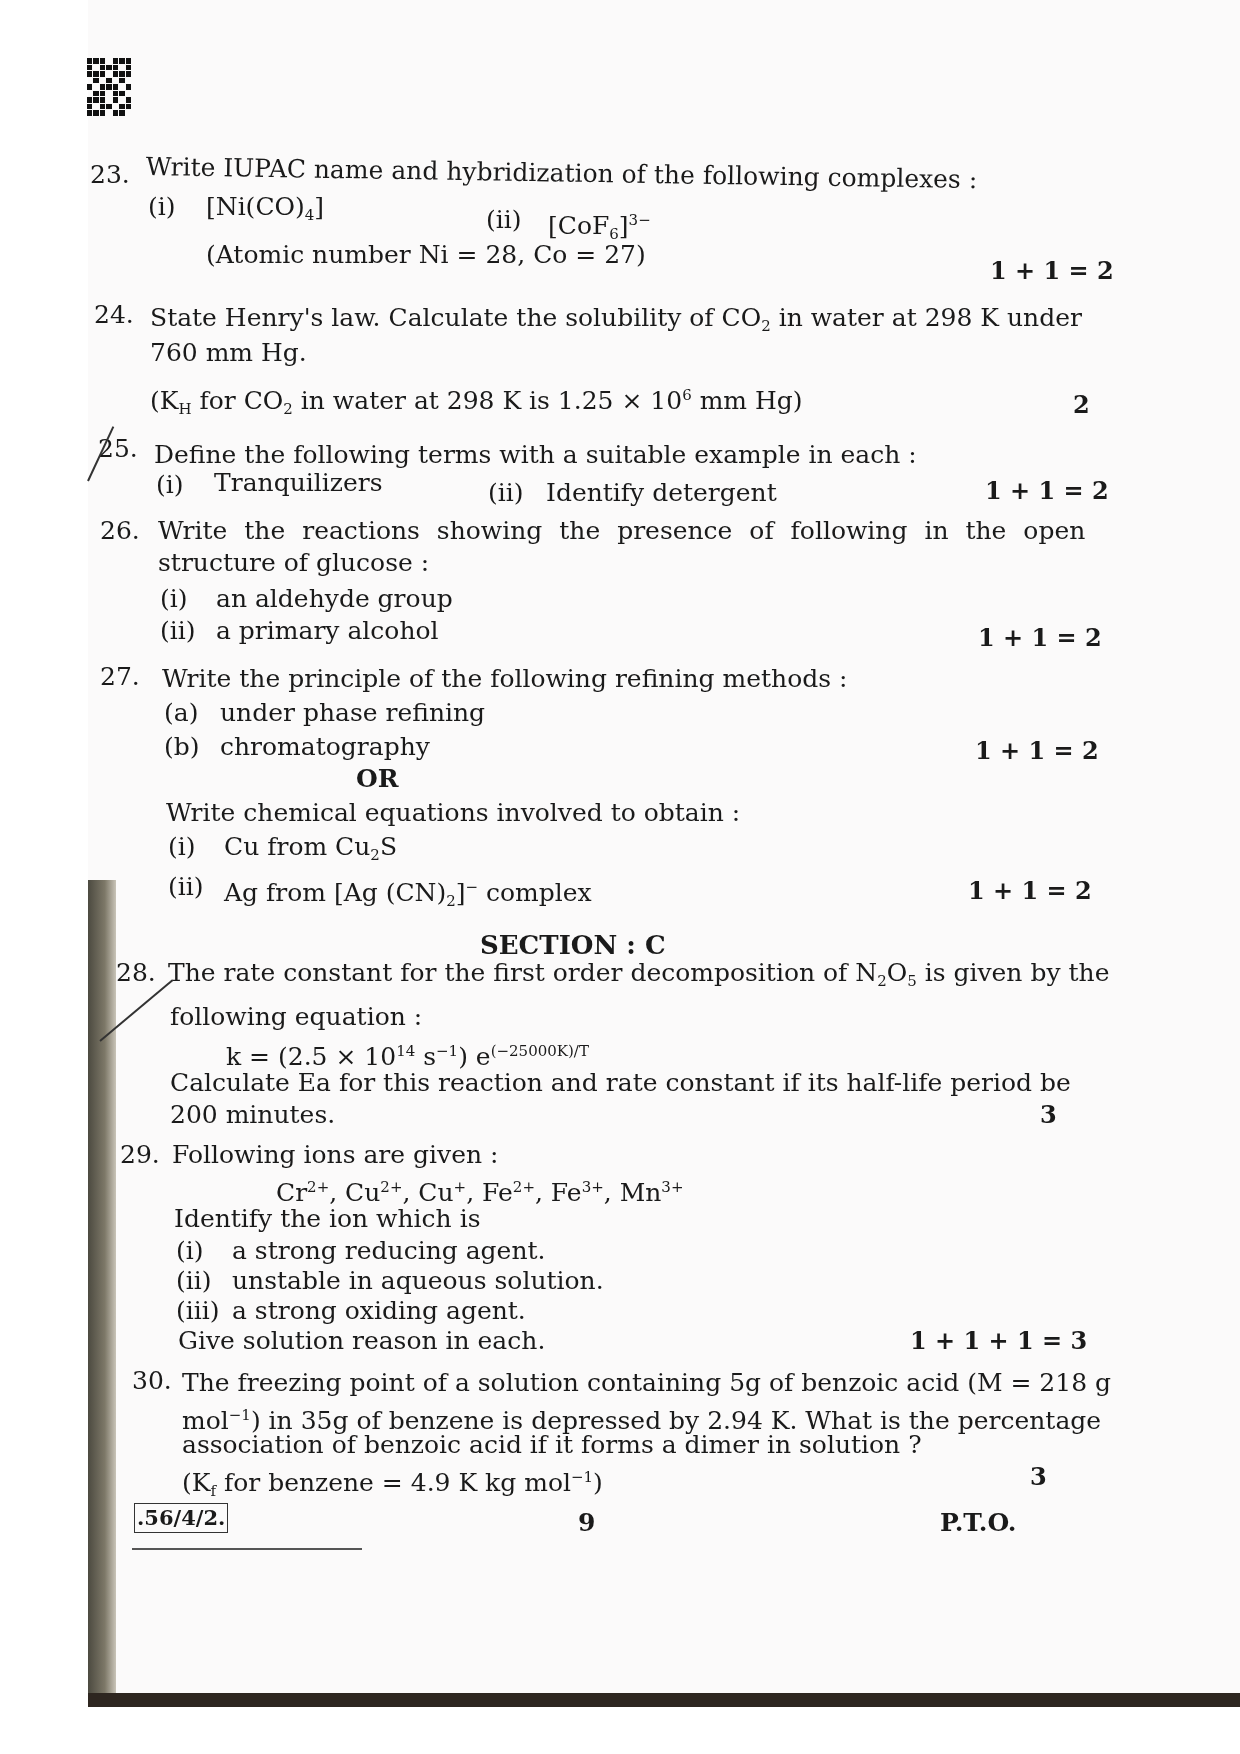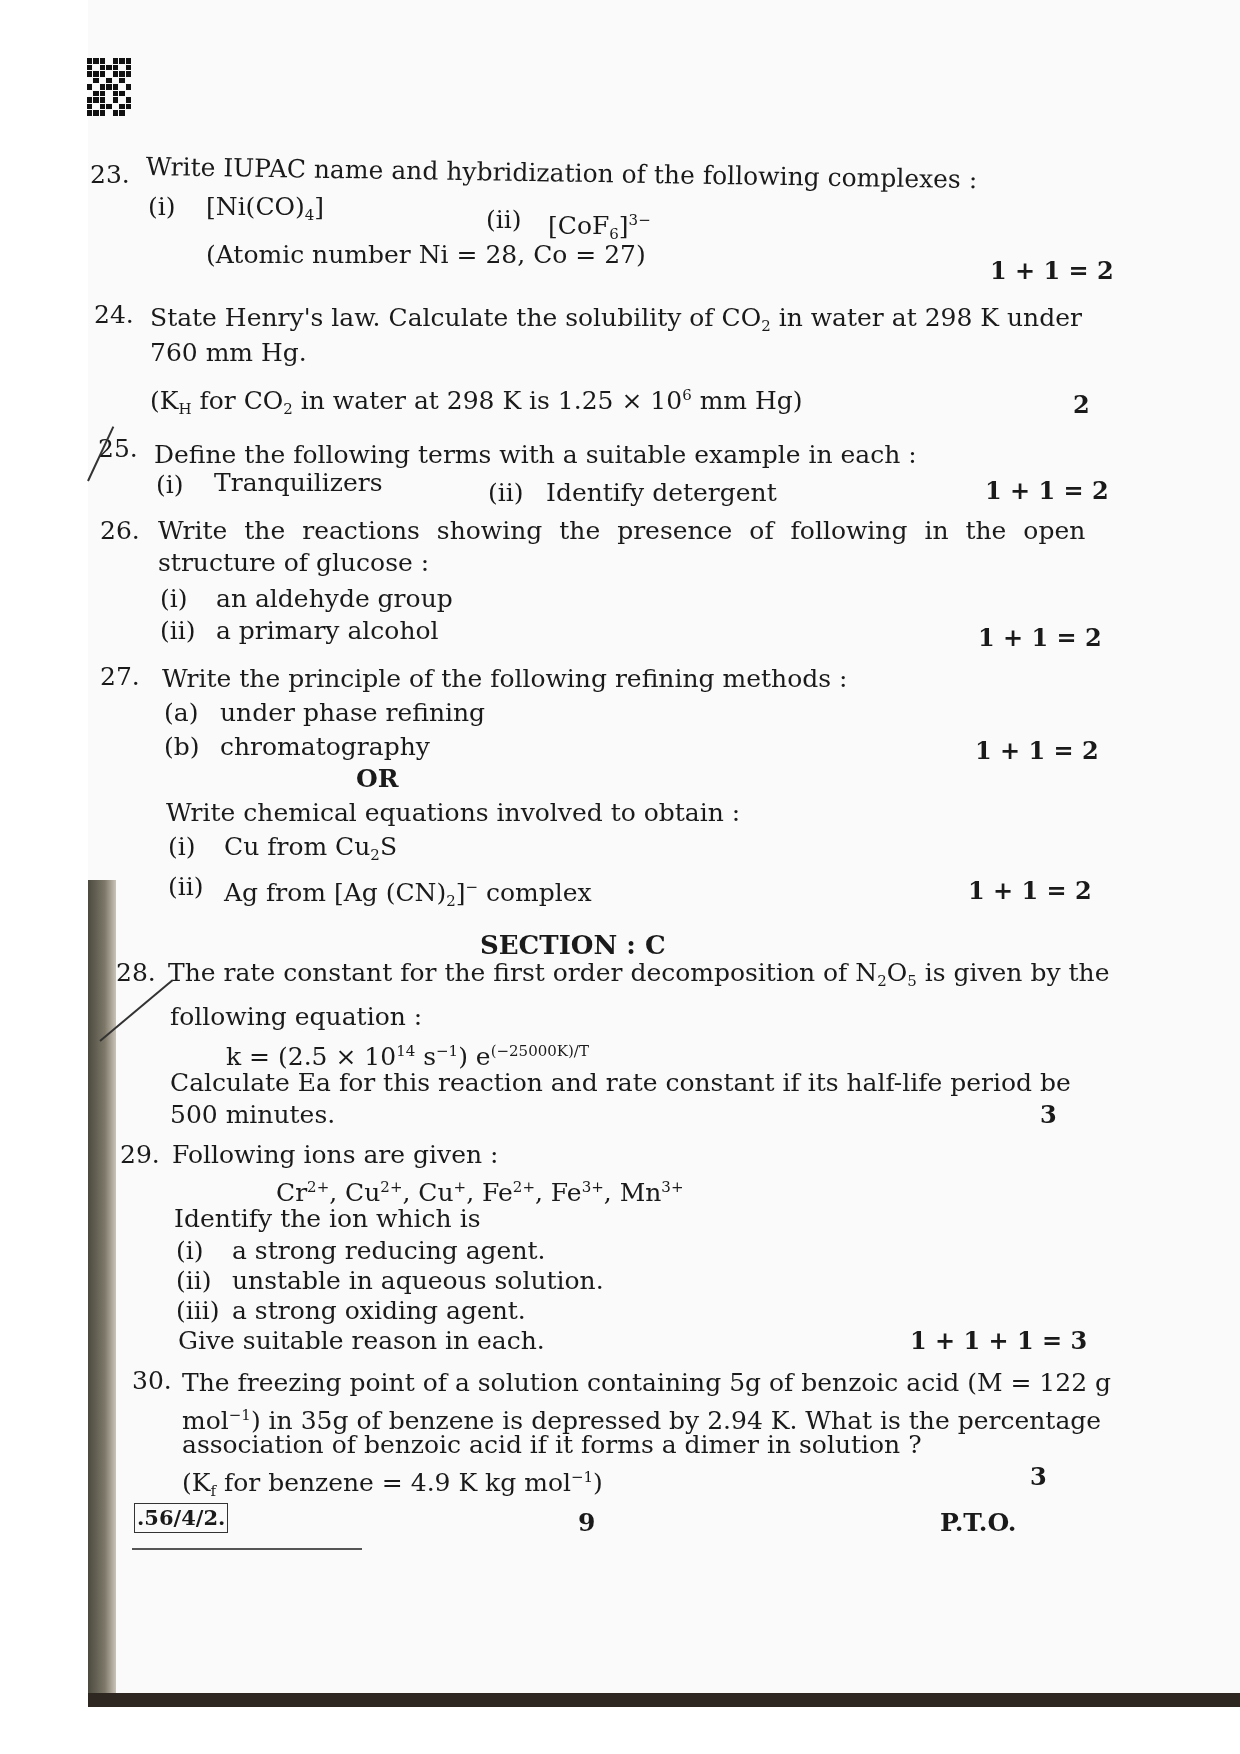--- a/index.html
+++ b/index.html
@@ -160,38 +160,38 @@
 <div class="t" style="left:224px;top:872px;">Ag from [Ag (CN)<sub>2</sub>]<sup>−</sup> complex</div>
 <div class="marks" style="left:968px;top:876px;">1 + 1 = 2</div>
 
 <div class="center" style="left:480px;top:930px;font-size:26px;">SECTION : C</div>
 
 <div class="qn" style="left:116px;top:958px;">28.</div>
 <div class="t" style="left:168px;top:958px;">The rate constant for the first order decomposition of N<sub>2</sub>O<sub>5</sub> is given by the</div>
 <div class="t" style="left:170px;top:1002px;">following equation :</div>
 <div class="t" style="left:226px;top:1036px;">k = (2.5 × 10<sup>14</sup> s<sup>−1</sup>) e<sup>(−25000K)/T</sup></div>
 <div class="t" style="left:170px;top:1068px;">Calculate Ea for this reaction and rate constant if its half-life period be</div>
-<div class="t" style="left:170px;top:1100px;">500 minutes.</div>
+<div class="t" style="left:170px;top:1100px;">200 minutes.</div>
 <div class="marks" style="left:1040px;top:1100px;">3</div>
 
 <div class="qn" style="left:120px;top:1140px;">29.</div>
 <div class="t" style="left:172px;top:1140px;">Following ions are given :</div>
 <div class="t" style="left:230px;top:1172px;margin-left:46px;">Cr<sup>2+</sup>, Cu<sup>2+</sup>, Cu<sup>+</sup>, Fe<sup>2+</sup>, Fe<sup>3+</sup>, Mn<sup>3+</sup></div>
 <div class="t" style="left:174px;top:1204px;">Identify the ion which is</div>
 <div class="t" style="left:176px;top:1236px;">(i)</div>
 <div class="t" style="left:232px;top:1236px;">a strong reducing agent.</div>
 <div class="t" style="left:176px;top:1266px;">(ii)</div>
 <div class="t" style="left:232px;top:1266px;">unstable in aqueous solution.</div>
 <div class="t" style="left:176px;top:1296px;">(iii)</div>
 <div class="t" style="left:232px;top:1296px;">a strong oxiding agent.</div>
-<div class="t" style="left:178px;top:1326px;">Give suitable reason in each.</div>
+<div class="t" style="left:178px;top:1326px;">Give solution reason in each.</div>
 <div class="marks" style="left:910px;top:1326px;">1 + 1 + 1 = 3</div>
 
 <div class="qn" style="left:132px;top:1366px;">30.</div>
-<div class="t" style="left:182px;top:1368px;">The freezing point of a solution containing 5g of benzoic acid (M = 122 g</div>
+<div class="t" style="left:182px;top:1368px;">The freezing point of a solution containing 5g of benzoic acid (M = 218 g</div>
 <div class="t" style="left:182px;top:1400px;">mol<sup>−1</sup>) in 35g of benzene is depressed by 2.94 K. What is the percentage</div>
 <div class="t" style="left:182px;top:1430px;">association of benzoic acid if it forms a dimer in solution ?</div>
 <div class="t" style="left:182px;top:1462px;">(K<sub>f</sub> for benzene = 4.9 K kg mol<sup>−1</sup>)</div>
 <div class="marks" style="left:1030px;top:1462px;">3</div>
 
 <div class="code-box">.56/4/2.</div>
 <div class="code-rule"></div>
 <div class="t" style="left:578px;top:1508px;font-weight:bold;">9</div>
 <div class="t" style="left:940px;top:1508px;font-weight:bold;text-align:center;">P.T.O.</div>
 

